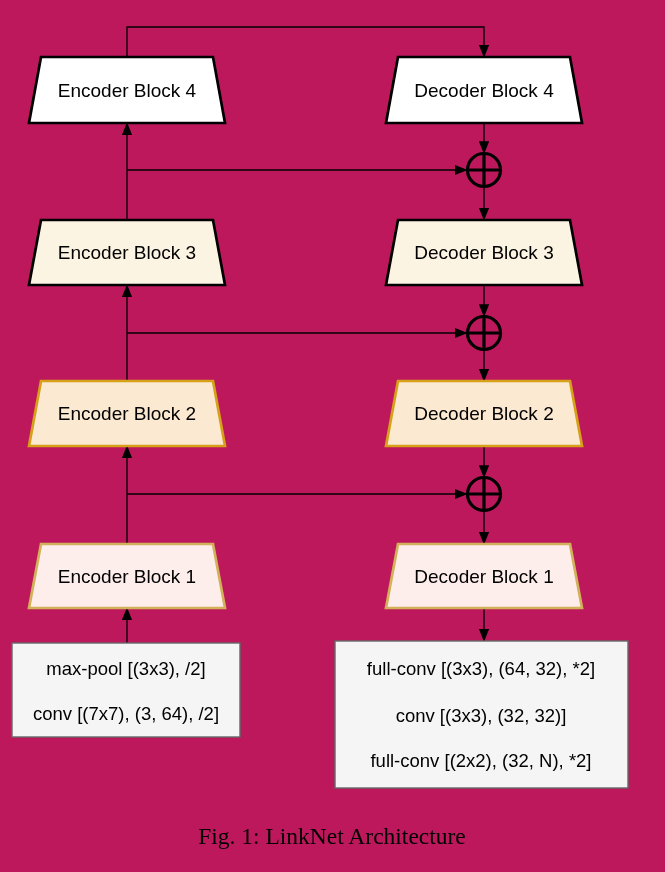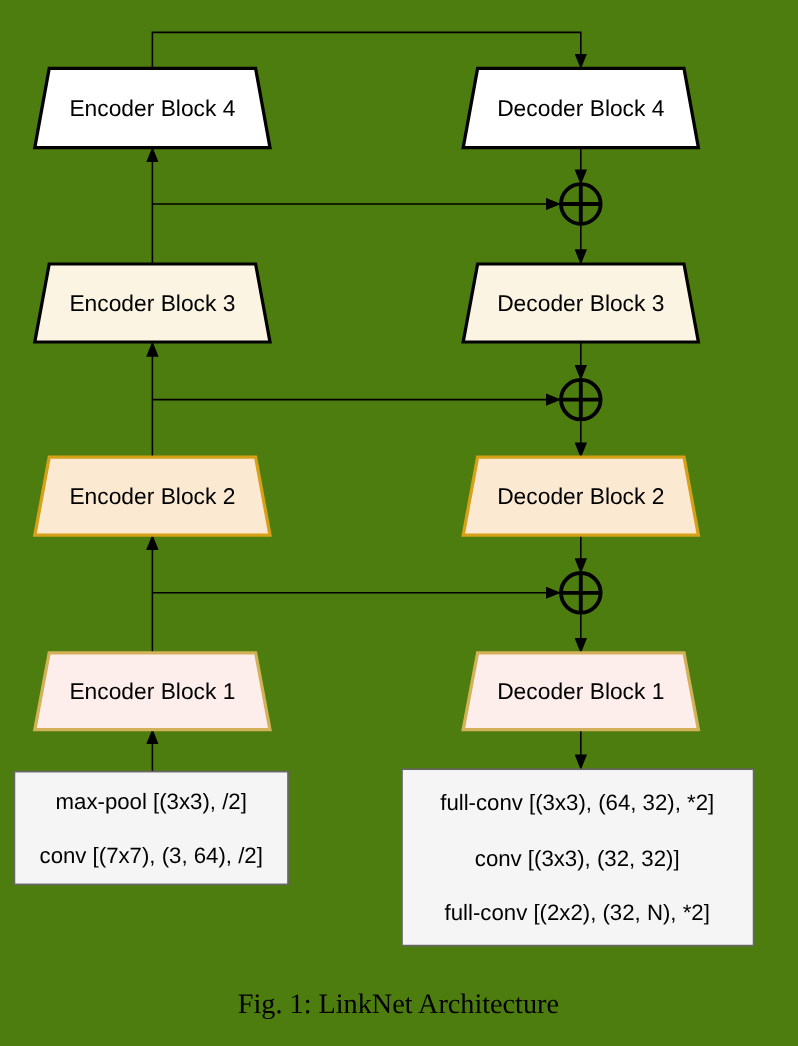--- a/index.html
+++ b/index.html
@@ -1,19 +1,19 @@
 <!DOCTYPE html>
 <html><head>
 <meta charset="utf-8">
 <style>
   html, body { margin: 0; padding: 0; background: #ffffff; }
   .page {
     width: 665px; height: 872px;
     position: relative;
-    background: #4d7c0f;
+    background: #be185d;
     overflow: hidden;
   }
   svg { display: block; }
   .conn { fill: none; stroke: #000000; stroke-width: 1.3px; }
   .thick { fill: none; stroke: #000000; stroke-width: 3.2px; }
   .block { stroke-width: 2.7px; }
   .opsbox { stroke-width: 1.4px; }
   text { fill: #000000; text-anchor: middle; }
   .block-label { font-family: "Liberation Sans", sans-serif; font-size: 19px; }
   .ops-label   { font-family: "Liberation Sans", sans-serif; font-size: 18.5px; }

